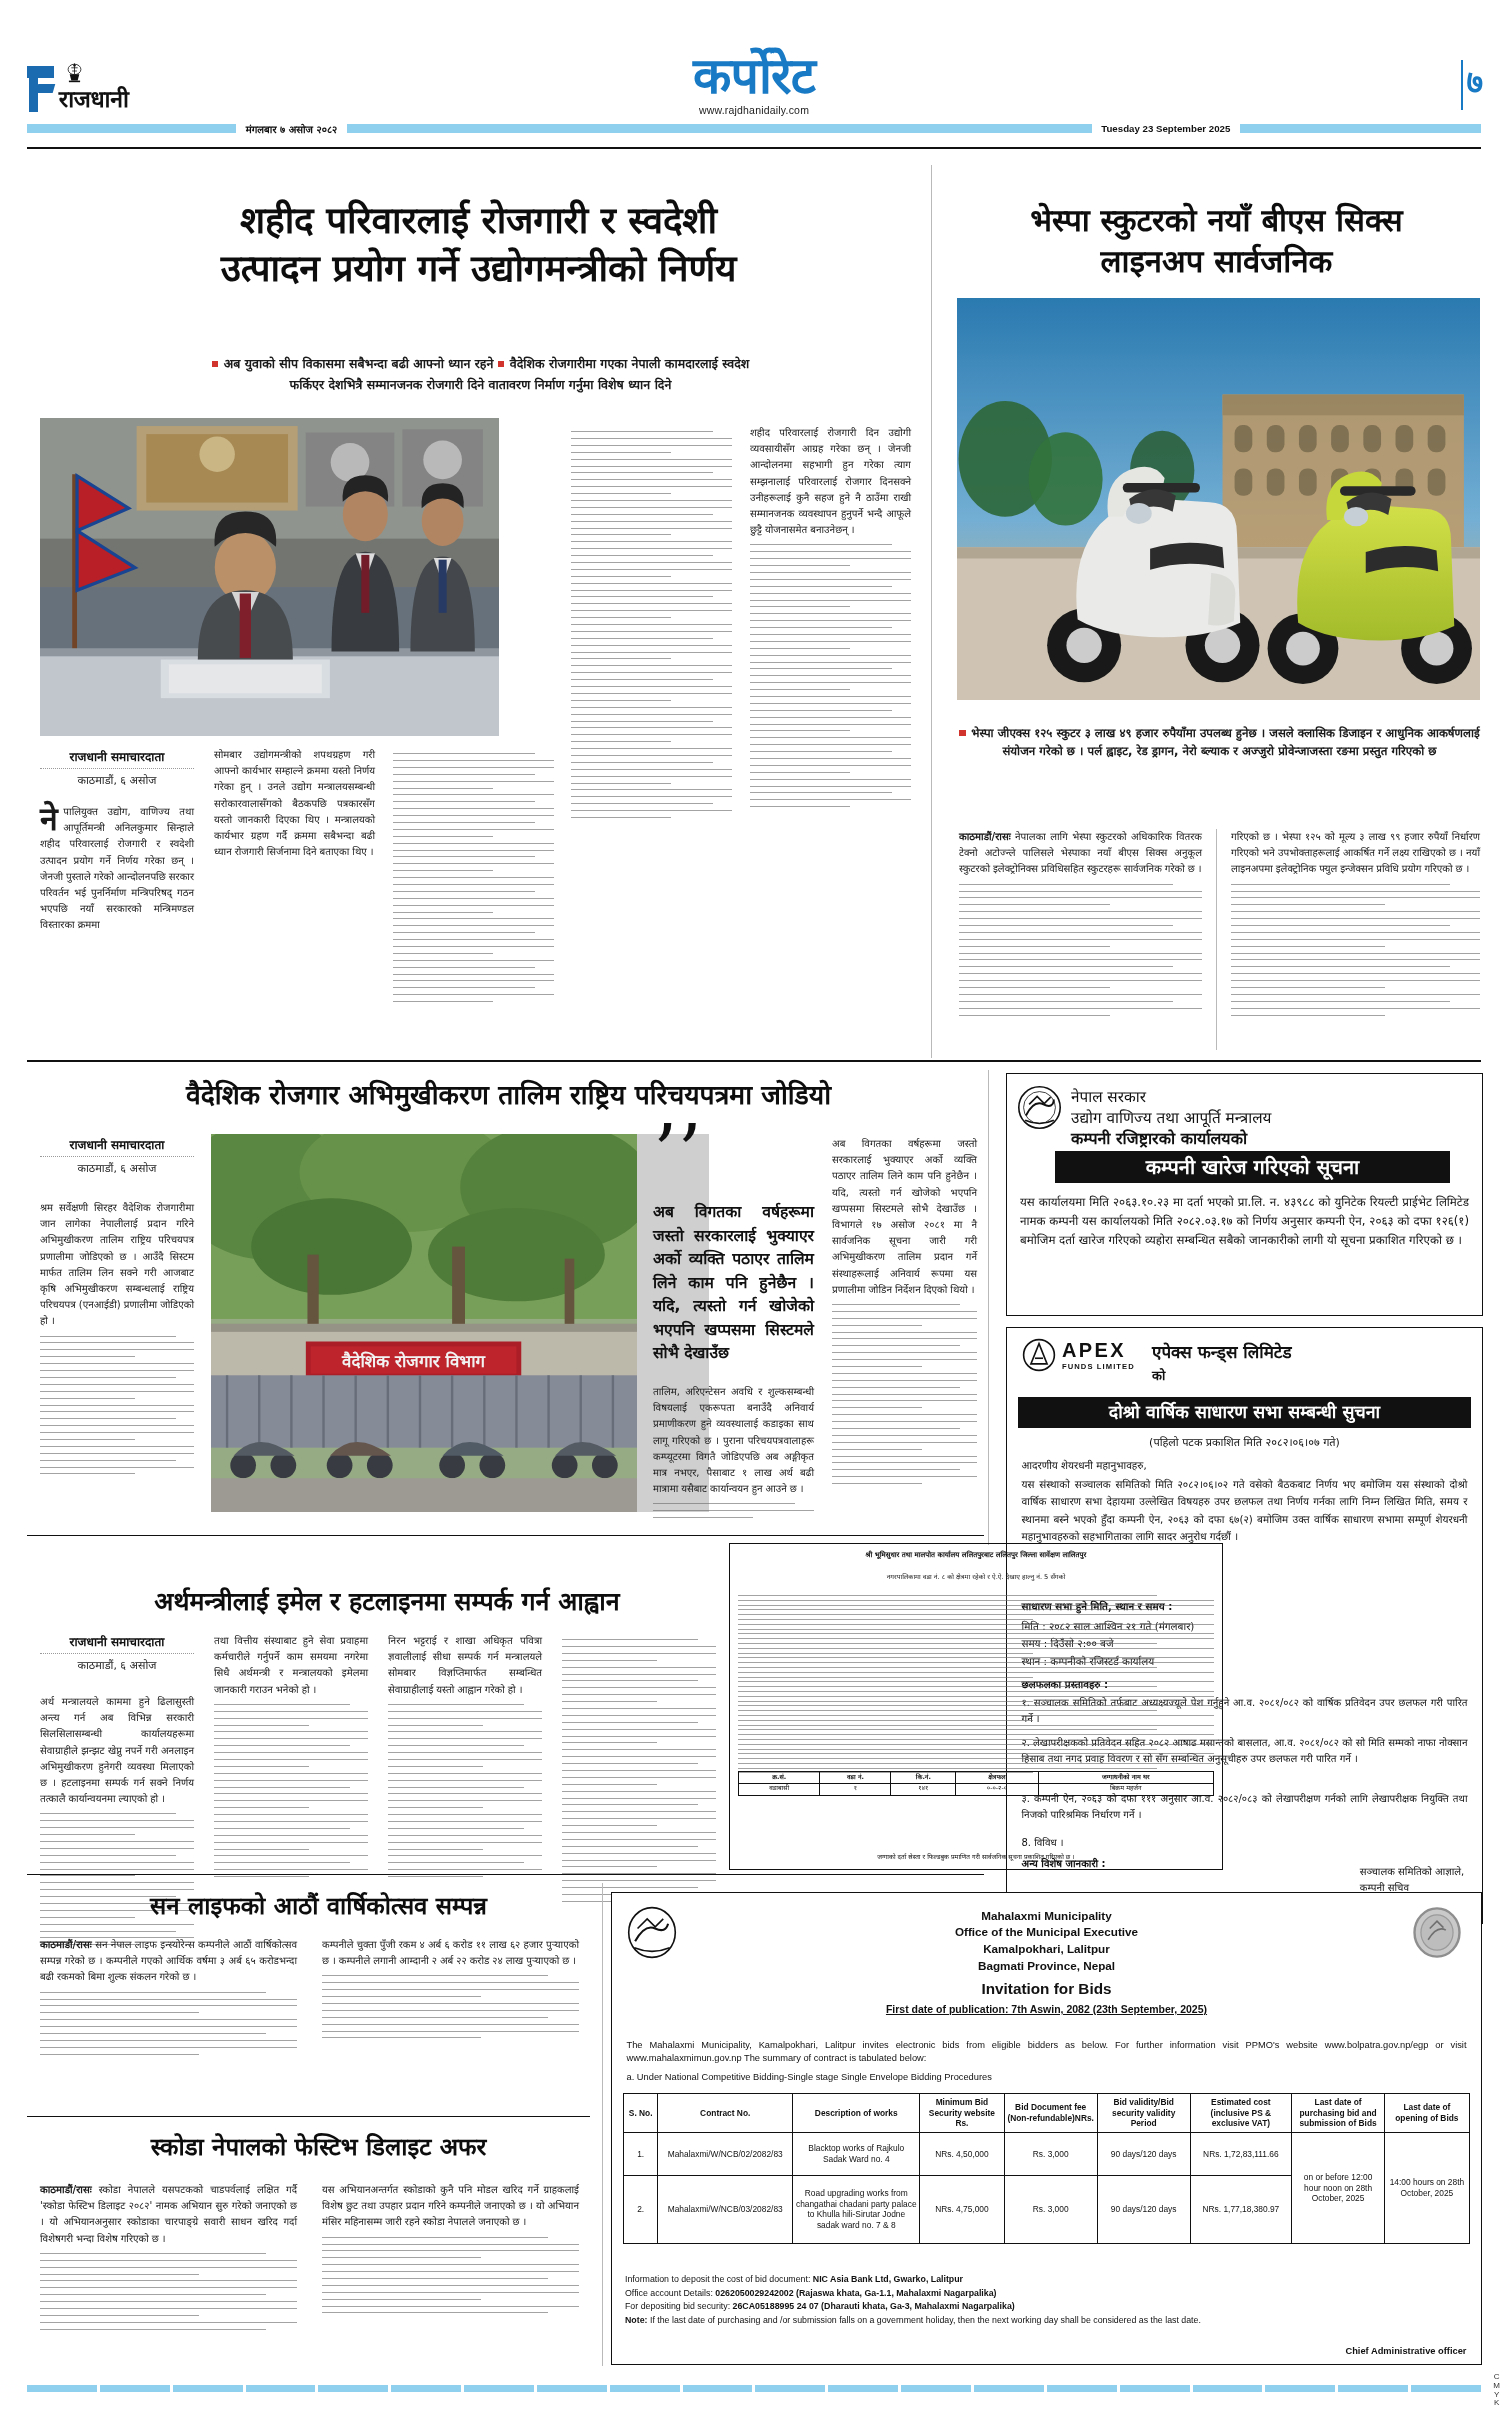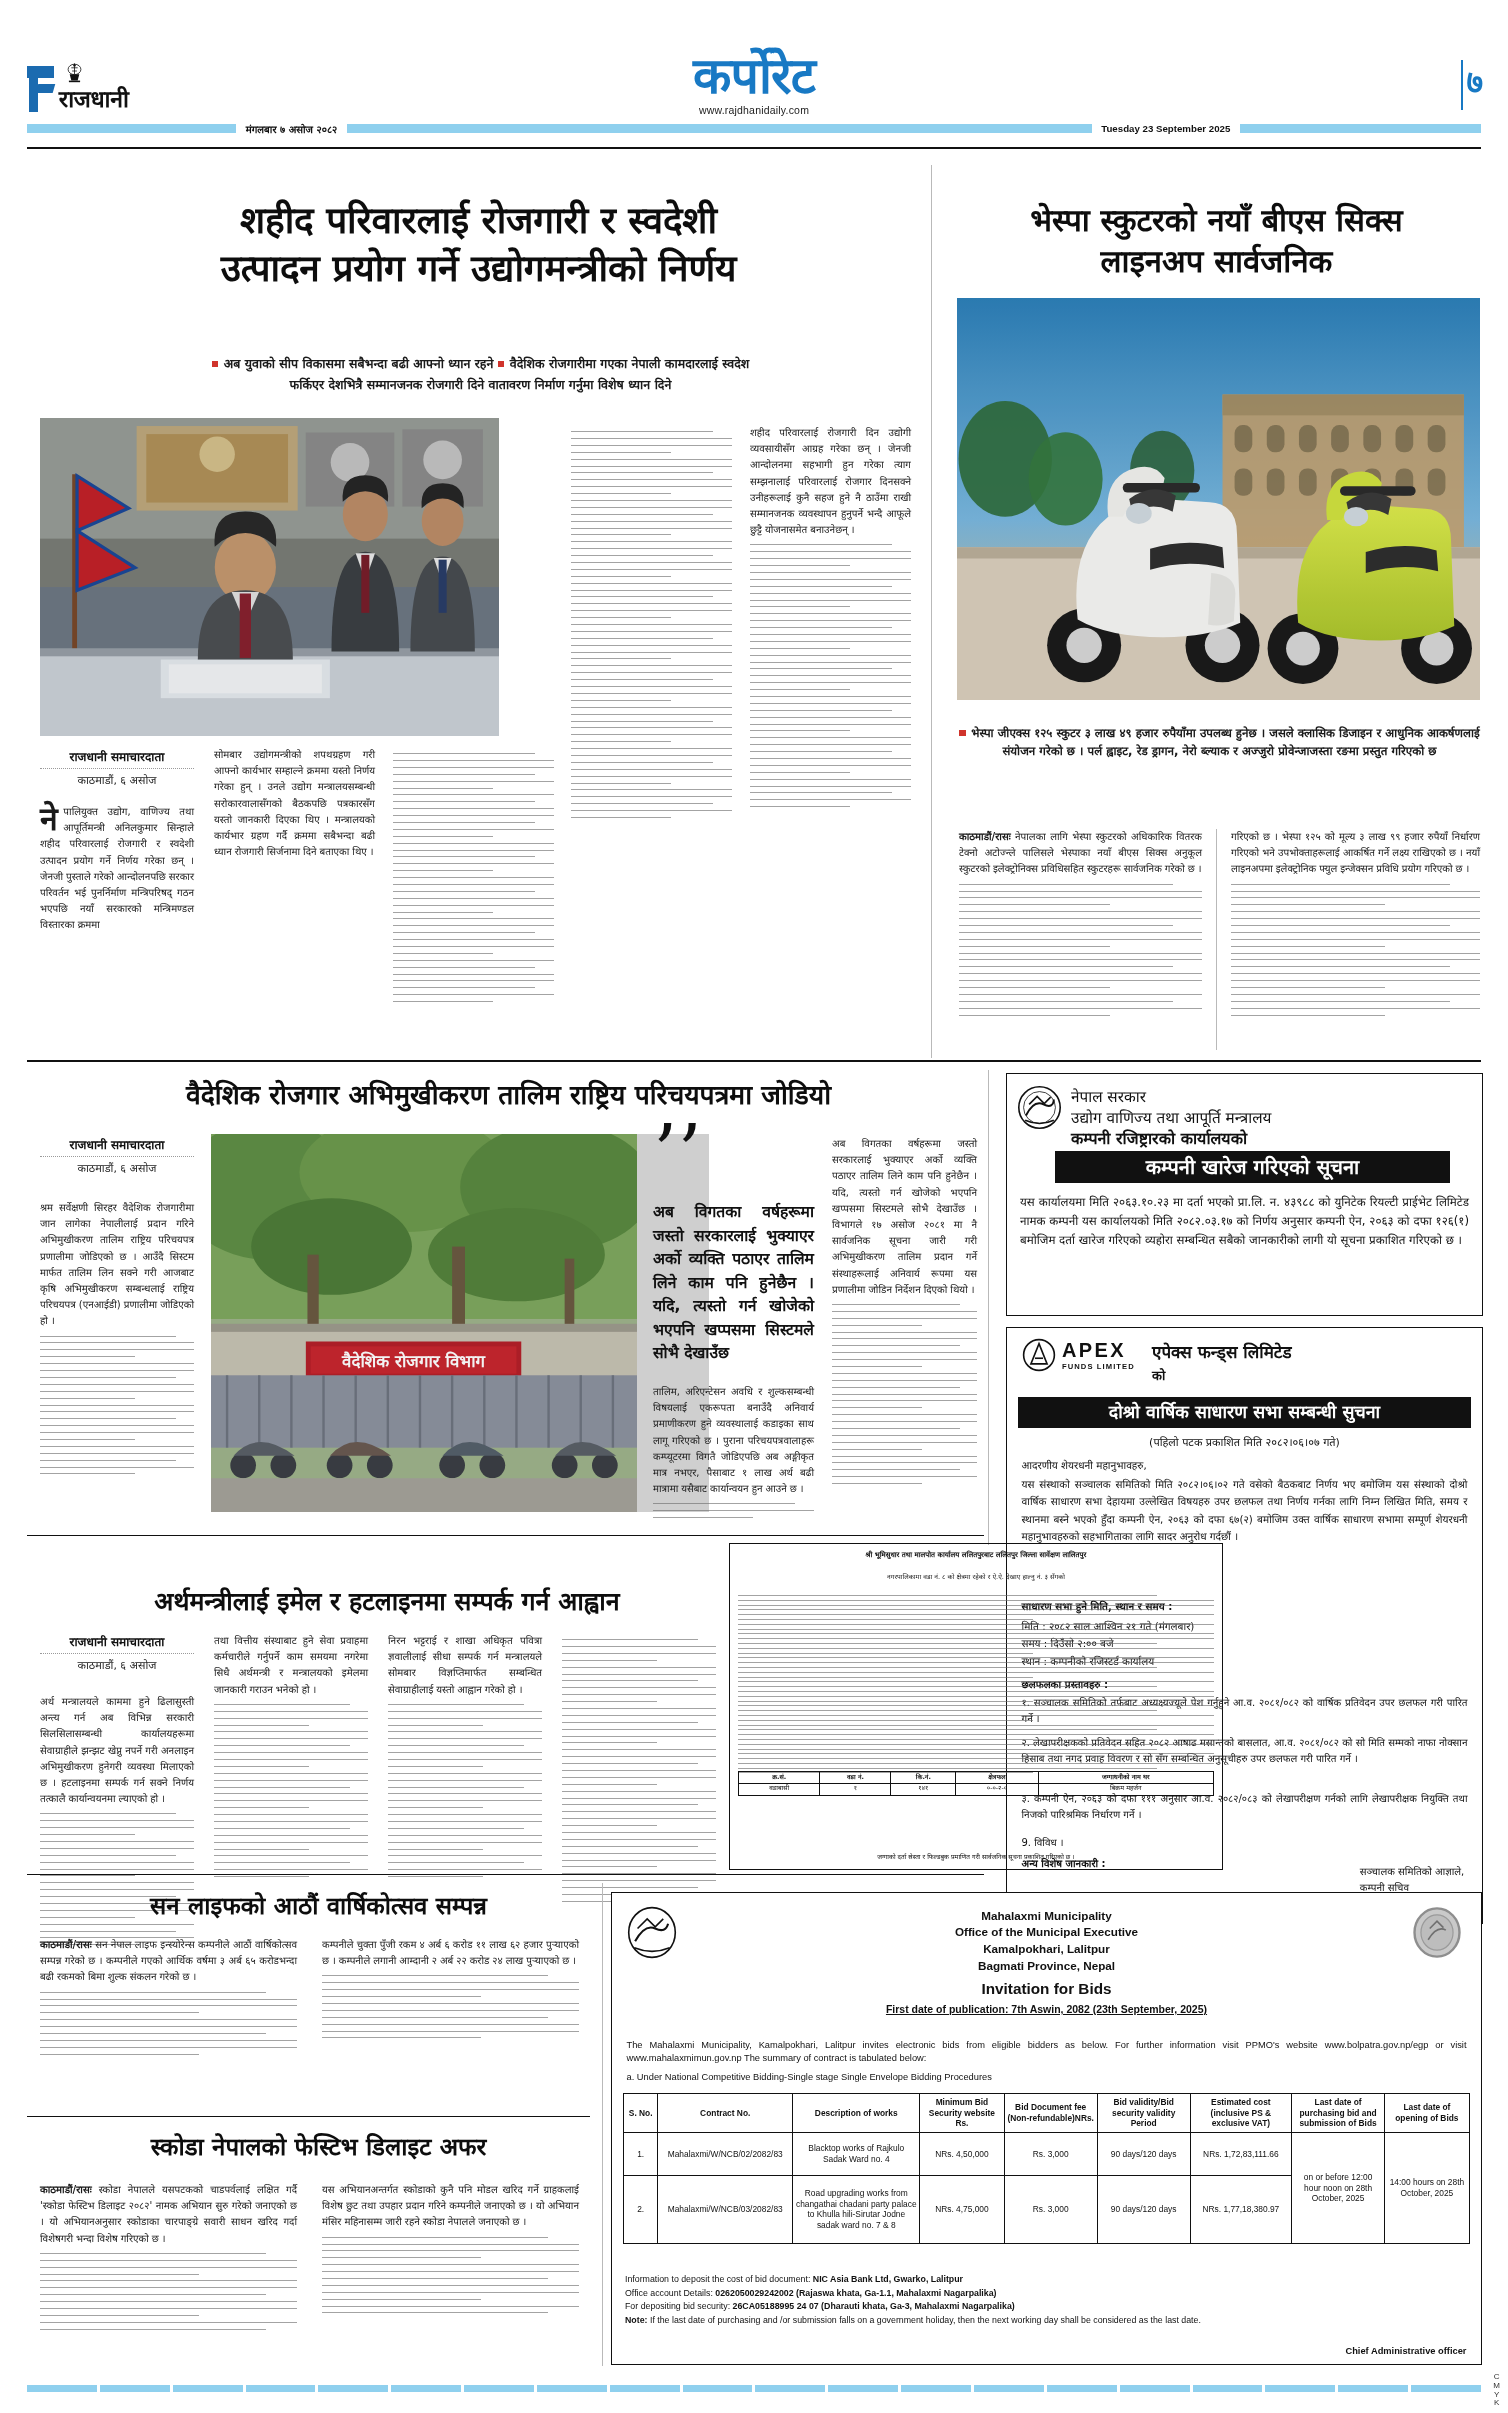--- a/index.html
+++ b/index.html
@@ -684,21 +684,21 @@
     <div class="ad-np" style="position:absolute;left:14.5px;right:14.5px;top:129px;font-size:10.3px;">आदरणीय शेयरधनी महानुभावहरु,</div>
     <div class="ad-np" style="position:absolute;left:14.5px;right:14.5px;top:148px;font-size:10.3px;line-height:1.68;">यस संस्थाको सञ्चालक समितिको मिति २०८२।०६।०२ गते वसेको बैठकबाट निर्णय भए बमोजिम यस संस्थाको दोश्रो वार्षिक साधारण सभा देहायमा उल्लेखित विषयहरु उपर छलफल तथा निर्णय गर्नका लागि निम्न लिखित मिति, समय र स्थानमा बस्ने भएको हुँदा कम्पनी ऐन, २०६३ को दफा ६७(२) बमोजिम उक्त वार्षिक साधारण सभामा सम्पूर्ण शेयरधनी महानुभावहरुको सहभागिताका लागि सादर अनुरोध गर्दछौं ।</div>
     <div class="ad-np" style="position:absolute;left:14.5px;top:270px;font-size:10.3px;font-weight:700;">साधारण सभा हुने मिति, स्थान र समय :</div>
     <div class="ad-np" style="position:absolute;left:14.5px;top:290px;font-size:10.3px;">मिति : २०८२ साल आश्विन २१ गते (मंगलबार)</div>
     <div class="ad-np" style="position:absolute;left:14.5px;top:307px;font-size:10.3px;">समय : दिउँसो २:०० बजे</div>
     <div class="ad-np" style="position:absolute;left:14.5px;top:325px;font-size:10.3px;">स्थान : कम्पनीको रजिस्टर्ड कार्यालय</div>
     <div class="ad-np" style="position:absolute;left:14.5px;top:348px;font-size:10.3px;font-weight:700;">छलफलका प्रस्तावहरु :</div>
     <div class="ad-np" style="position:absolute;left:14.5px;right:14.5px;top:367px;font-size:10px;line-height:1.6;">१. सञ्चालक समितिको तर्फबाट अध्यक्ष्यज्यूले पेश गर्नुहुने आ.व. २०८१/०८२ को वार्षिक प्रतिवेदन उपर छलफल गरी पारित गर्ने ।</div>
     <div class="ad-np" style="position:absolute;left:14.5px;right:14.5px;top:407px;font-size:10px;line-height:1.6;">२. लेखापरीक्षकको प्रतिवेदन सहित २०८२ आषाढ मसान्तको बासलात, आ.व. २०८१/०८२ को सो मिति सम्मको नाफा नोक्सान हिसाब तथा नगद प्रवाह विवरण र सो सँग सम्बन्धित अनुसूचीहरु उपर छलफल गरी पारित गर्ने ।</div>
     <div class="ad-np" style="position:absolute;left:14.5px;right:14.5px;top:463px;font-size:10px;line-height:1.6;">३. कम्पनी ऐन, २०६३ को दफा १११ अनुसार आ.व. २०८२/०८३ को लेखापरीक्षण गर्नको लागि लेखापरीक्षक नियुक्ति तथा निजको पारिश्रमिक निर्धारण गर्ने ।</div>
-    <div class="ad-np" style="position:absolute;left:14.5px;top:507px;font-size:10px;">9. विविध ।</div>
+    <div class="ad-np" style="position:absolute;left:14.5px;top:507px;font-size:10px;">8. विविध ।</div>
     <div class="ad-np" style="position:absolute;left:14.5px;top:528px;font-size:10px;font-weight:700;">अन्य विशेष जानकारी :</div>
     <div style="position:absolute;right:17.7px;bottom:11.3px;text-align:right;">
       <div class="ad-np" style="font-size:10px;">सञ्चालक समितिको आज्ञाले,</div>
       <div class="ad-np" style="font-size:10px;">कम्पनी सचिव</div>
       <div class="ad-np" style="font-size:10px;font-weight:700;">एपेक्स फन्ड्स लिमिटेड</div>
     </div>
   </div>
 
   <div class="hrule" style="left:27px;top:1535px;width:957px;height:0.8px;"></div>
 
@@ -839,21 +839,21 @@
         <i></i>
       <i></i>
         <i class="m"></i>
         <i></i>
         <i class="s"></i>
     </span>
   </div>
 
   <div class="boxrule" style="left:729px;top:1543px;width:492px;height:325px;">
     <div class="ad-np ctr" style="position:absolute;left:6.4px;right:6.4px;top:6.4px;font-size:7px;font-weight:700;line-height:1.5;">श्री भूमिसुधार तथा मालपोत कार्यालय ललितपुरबाट ललितपुर जिल्ला सार्वेक्षण लालितपुर</div>
-    <div class="ad-np ctr" style="position:absolute;left:6.4px;right:6.4px;top:29px;font-size:6.6px;line-height:1.5;">नगरपालिकामा वडा नं. ८ को क्षेत्रमा रहेको र ऐ.ऐ. देखाए हाल्नु नं. ३ सँगको</div>
+    <div class="ad-np ctr" style="position:absolute;left:6.4px;right:6.4px;top:29px;font-size:6.6px;line-height:1.5;">नगरपालिकामा वडा नं. ८ को क्षेत्रमा रहेको र ऐ.ऐ. देखाए हाल्नु नं. 5 सँगको</div>
     <div style="position:absolute;left:8px;right:8px;top:47px;">
       <span class="lines" style="font-size:0;">
         <i class="m" style="margin:4px 0"></i>
           <i style="margin:4px 0"></i>
           <i style="margin:4px 0"></i>
         <i class="m" style="margin:4px 0"></i>
           <i style="margin:4px 0"></i>
           <i class="s" style="margin:4px 0"></i>
         <i style="margin:4px 0"></i>
           <i class="m" style="margin:4px 0"></i>

